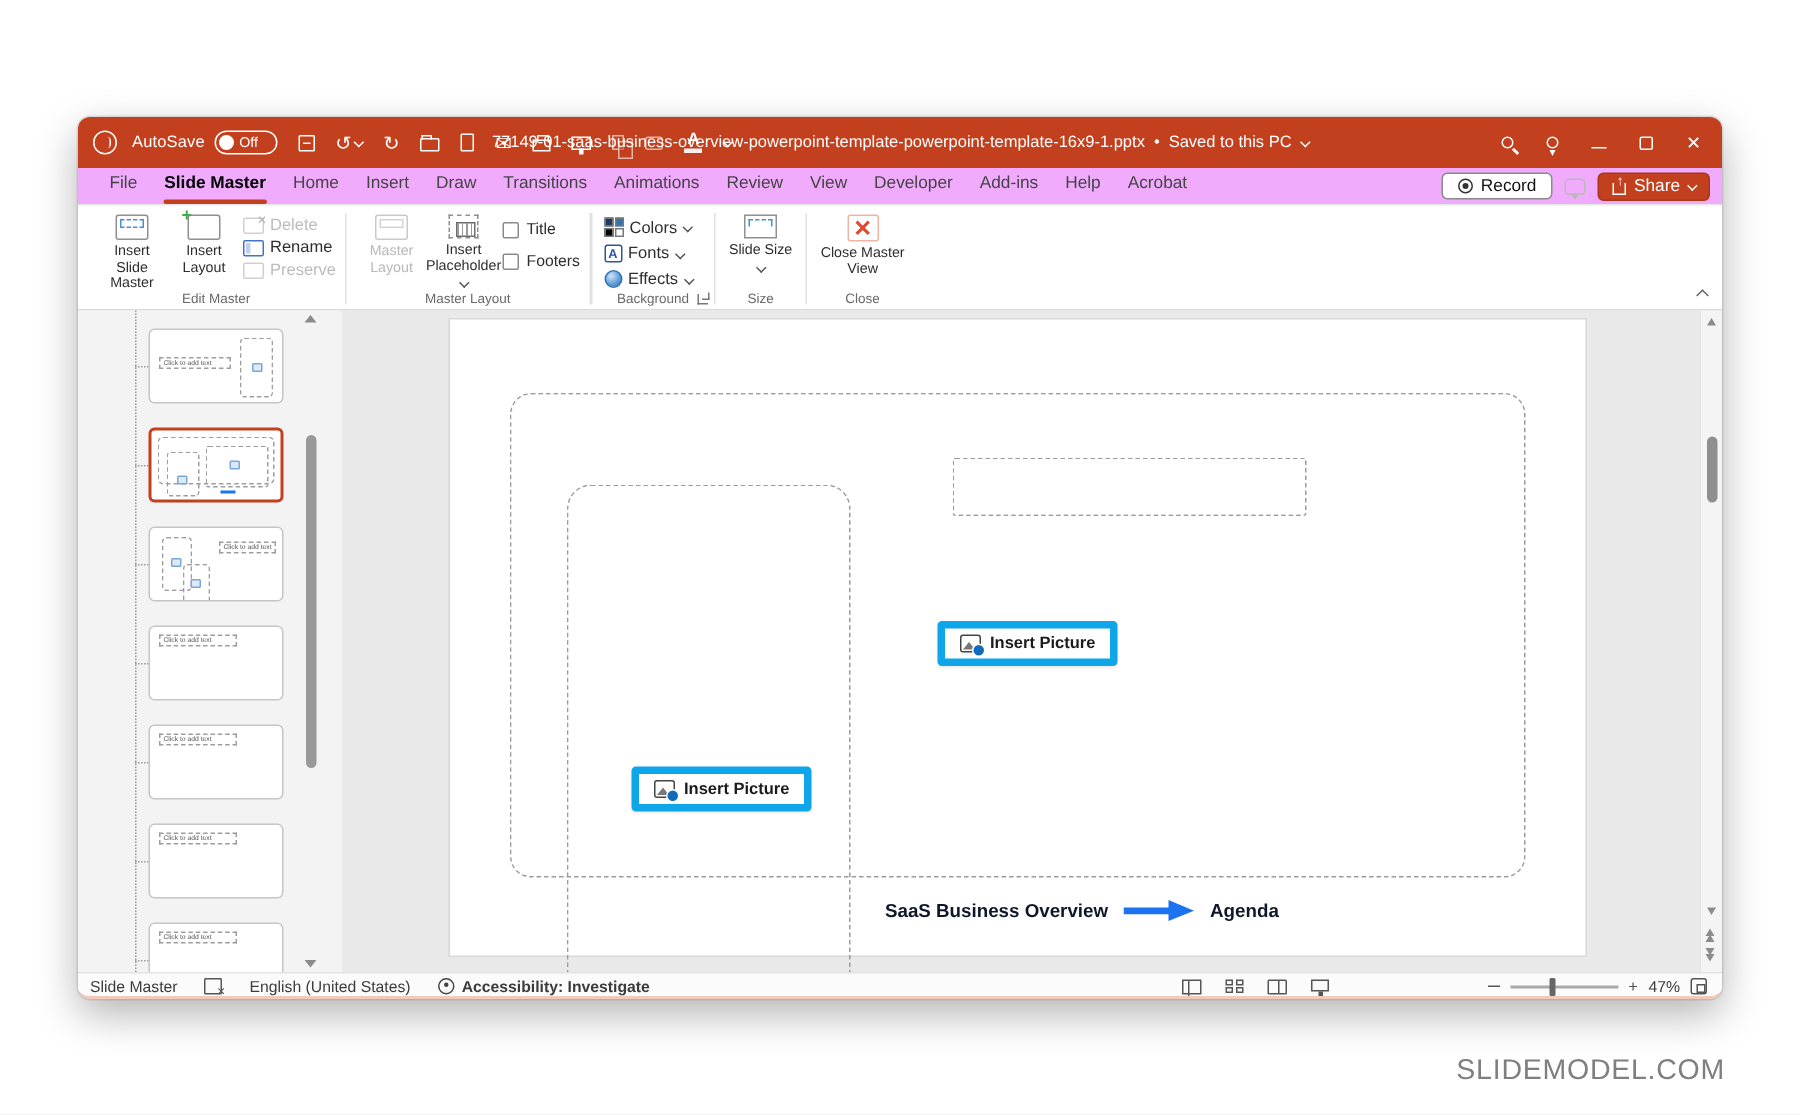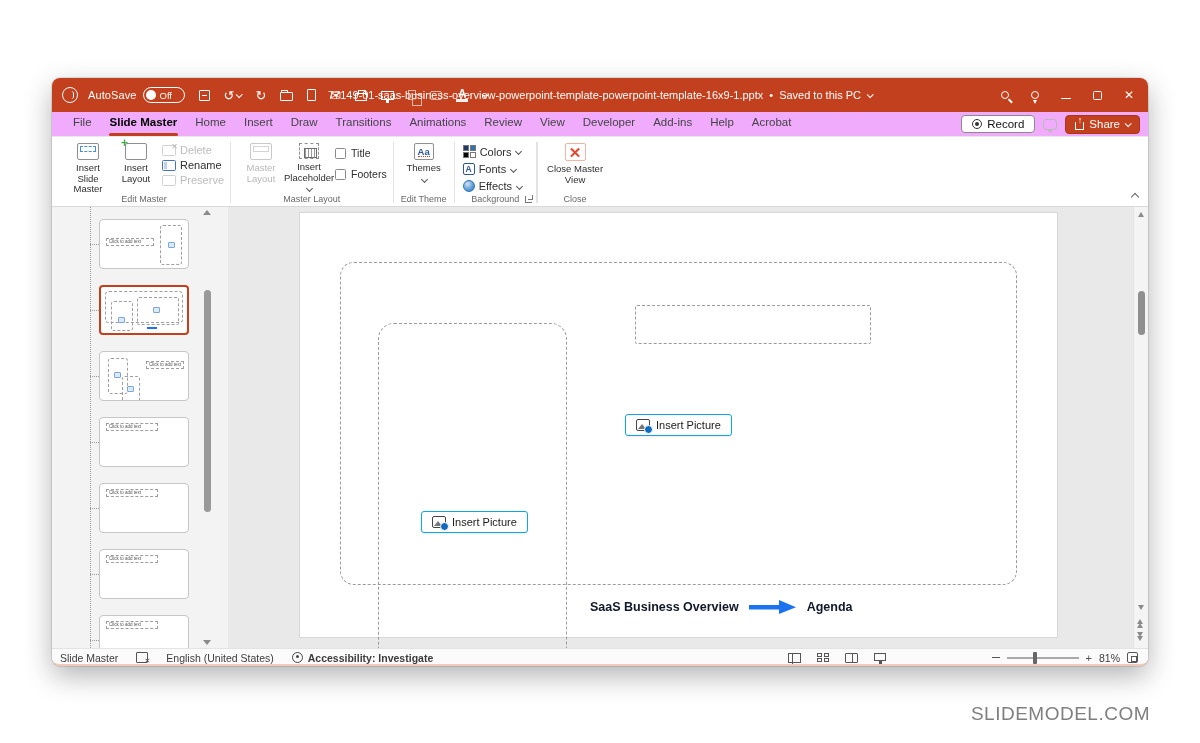--- a/index.html
+++ b/index.html
@@ -120,21 +120,21 @@
   .sb-scroll {position:absolute; right:16px; top:0; bottom:0; width:9px;}
   .sb-thumb {position:absolute; left:1px; width:7px; background:#999; border-radius:4px;}
   .tri-up {width:0; height:0; border-left:4px solid transparent; border-right:4px solid transparent; border-bottom:5px solid #8b8b8b;}
   .tri-dn {width:0; height:0; border-left:4px solid transparent; border-right:4px solid transparent; border-top:5px solid #8b8b8b;}
 
   .canvas {position:relative; flex:1; overflow:hidden; background:#e9e9e9;}
   .slide {position:absolute; left:72px; top:6px; width:757px; height:424px; background:#fff; box-shadow:0 0 0 1px #d8d8d8;}
   .ph-outer {position:absolute; left:40px; top:49px; width:677px; height:323px; border:1px dashed #9b9b9b; border-radius:14px;}
   .ph-left {position:absolute; left:78px; top:110px; width:189px; height:400px; border:1px dashed #9b9b9b; border-radius:16px;}
   .ph-topright {position:absolute; left:335px; top:92px; width:236px; height:39px; border:1px dashed #9b9b9b; border-radius:2px;}
-  .insert-pic {position:absolute; display:flex; align-items:center; gap:6px; background:#fff; border:1px solid #0ea5e9; border-radius:3px; padding:4px 10px; font-size:11px; font-weight:normal; color:#1b1b1b; box-shadow:0 1px 2px rgba(0,0,0,.08);}
+  .insert-pic {position:absolute; display:flex; align-items:center; gap:6px; background:#fff; border:5px solid #0ea5e9; border-radius:3px; padding:4px 10px; font-size:11px; font-weight:bold; color:#1b1b1b; box-shadow:0 1px 2px rgba(0,0,0,.08);}
   .ip-icon {width:14px; height:12px; border:1.3px solid #444; border-radius:2px; position:relative;}
   .ip-icon::before {content:""; position:absolute; left:1px; bottom:1px; border-left:4px solid transparent; border-right:4px solid transparent; border-bottom:5px solid #777;}
   .ip-icon::after {content:""; position:absolute; right:-4px; bottom:-4px; width:7px; height:7px; background:#0f6cbd; border-radius:50%; border:1px solid #fff;}
   .slide-footer {position:absolute; left:290px; top:387px; display:flex; align-items:center; gap:10px; font-size:12.5px; font-weight:bold; color:#0f172a;}
 
   .vscroll {position:absolute; right:0; top:0; bottom:0; width:15px; background:#f4f4f4; border-left:1px solid #e4e4e4;}
   .vs-thumb {position:absolute; left:4px; top:84px; width:7px; height:44px; background:#8f8f8f; border-radius:4px;}
   .vs-btn {position:absolute; left:3px; display:flex; flex-direction:column; align-items:center; gap:1px;}
   .tri-up.sm,.tri-dn.sm {border-left-width:3.5px; border-right-width:3.5px;}
 
@@ -292,30 +292,20 @@
         <div class="cbrow">
           <span class="cb"></span>
           <span>Footers</span>
         </div>
       </div>
       <div class="rlabel">Master Layout</div>
     </div>
 
     <div class="rsep"></div>
 
-    <div class="rgroup">
-      <div class="bigbtn">
-        <span class="ic-themes">
-            <span>Aa</span>
-          </span>
-        <span>Themes</span>
-        <span class="chev-d"></span>
-      </div>
-      <div class="rlabel">Edit Theme</div>
-    </div>
 
     <div class="rsep"></div>
 
     <div class="rgroup" style="padding-right:14px;">
       <div class="smallcol" style="gap:5px; padding-top:4px;">
         <div class="smallbtn">
           <span class="ic-colors">
               <i style="background:#1f3864"></i>
               <i style="background:#2e74b5"></i>
               <i style="background:#000"></i>
@@ -334,20 +324,28 @@
           <span>Effects</span>
             <span class="chev-d"></span>
         </div>
       </div>
       <div class="dlg"></div>
       <div class="rlabel">Background</div>
     </div>
 
     <div class="rsep"></div>
 
+    <div class="rgroup">
+      <div class="bigbtn">
+        <span class="ic-size"></span>
+        <span>Slide Size</span>
+        <span class="chev-d"></span>
+      </div>
+      <div class="rlabel">Size</div>
+    </div>
 
     <div class="rsep"></div>
 
     <div class="rgroup">
       <div class="bigbtn" style="width:62px;">
         <span class="ic-closex">✕</span>
         <span>Close Master View</span>
       </div>
       <div class="rlabel">Close</div>
     </div>
@@ -474,20 +472,20 @@
       <span class="i v-read"></span>
       <span class="i v-show"></span>
     </span>
 
     <span class="zoomctl">
       <span class="zminus"></span>
       <span class="zline">
           <span class="zhandle"></span>
         </span>
       <span class="zplus">+</span>
-      <span>81%</span>
+      <span>47%</span>
       <span class="zfit"></span>
     </span>
   </div>
 
 </div>
 
 <div class="watermark">SLIDEMODEL.COM</div>
 
 </body></html>

